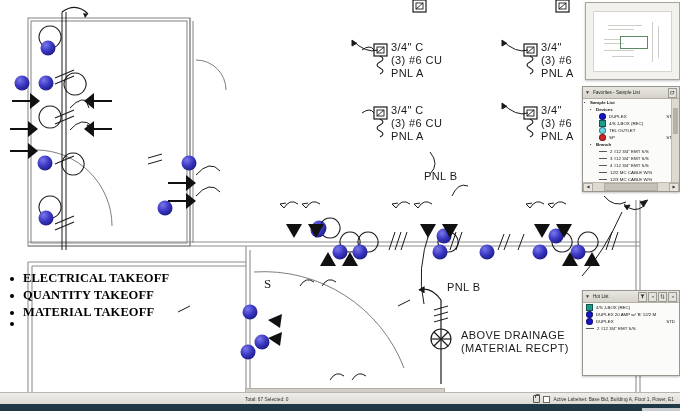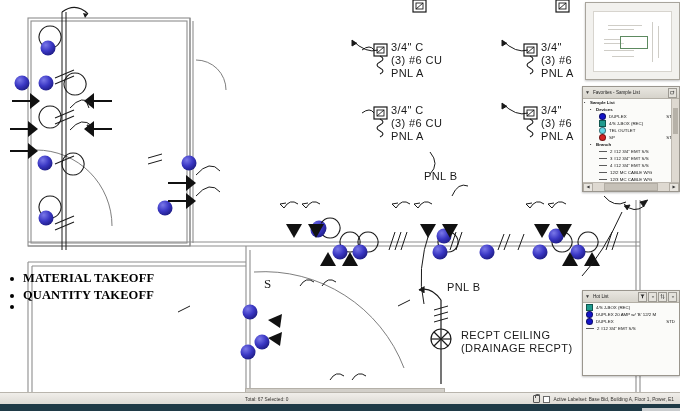--- a/index.html
+++ b/index.html
@@ -355,35 +355,39 @@
           <div>(3) #6</div>
           <div>PNL A</div>
         </div>
         <div style="position: absolute; left: 424px; top: 170px; font-family: &quot;Liberation Sans&quot;, sans-serif; font-size: 11px; color: rgb(26, 26, 26); line-height: 13px; white-space: nowrap; letter-spacing: 0.4px;">
           <div>PNL B</div>
         </div>
         <div style="position: absolute; left: 447px; top: 281px; font-family: &quot;Liberation Sans&quot;, sans-serif; font-size: 11px; color: rgb(26, 26, 26); line-height: 13px; white-space: nowrap; letter-spacing: 0.4px;">
           <div>PNL B</div>
         </div>
         <div style="position: absolute; left: 461px; top: 329px; font-family: &quot;Liberation Sans&quot;, sans-serif; font-size: 11px; color: rgb(26, 26, 26); line-height: 13px; white-space: nowrap; letter-spacing: 0.4px;">
-          <div>RECPT CEILING</div>
-          <div>(DRAINAGE RECPT)</div>
+          <div>ABOVE DRAINAGE</div>
+          <div>(MATERIAL RECPT)</div>
         </div>
       </div>
   </div>
 
   <div id="bullets">
     <ul>
         <li>
           <span class="bdot"></span>
-          <span class="btxt">MATERIAL TAKEOFF</span>
+          <span class="btxt">ELECTRICAL TAKEOFF</span>
         </li>
         <li>
           <span class="bdot"></span>
           <span class="btxt">QUANTITY TAKEOFF</span>
+        </li>
+        <li>
+          <span class="bdot"></span>
+          <span class="btxt">MATERIAL TAKEOFF</span>
         </li>
         <li>
           <span class="bdot"></span>
         </li>
       </ul>
   </div>
 
   <div id="thumb" class="panel">
     <div class="sheet">
       <div class="ghost" style="left:14px;top:13px;width:34px;"></div>

